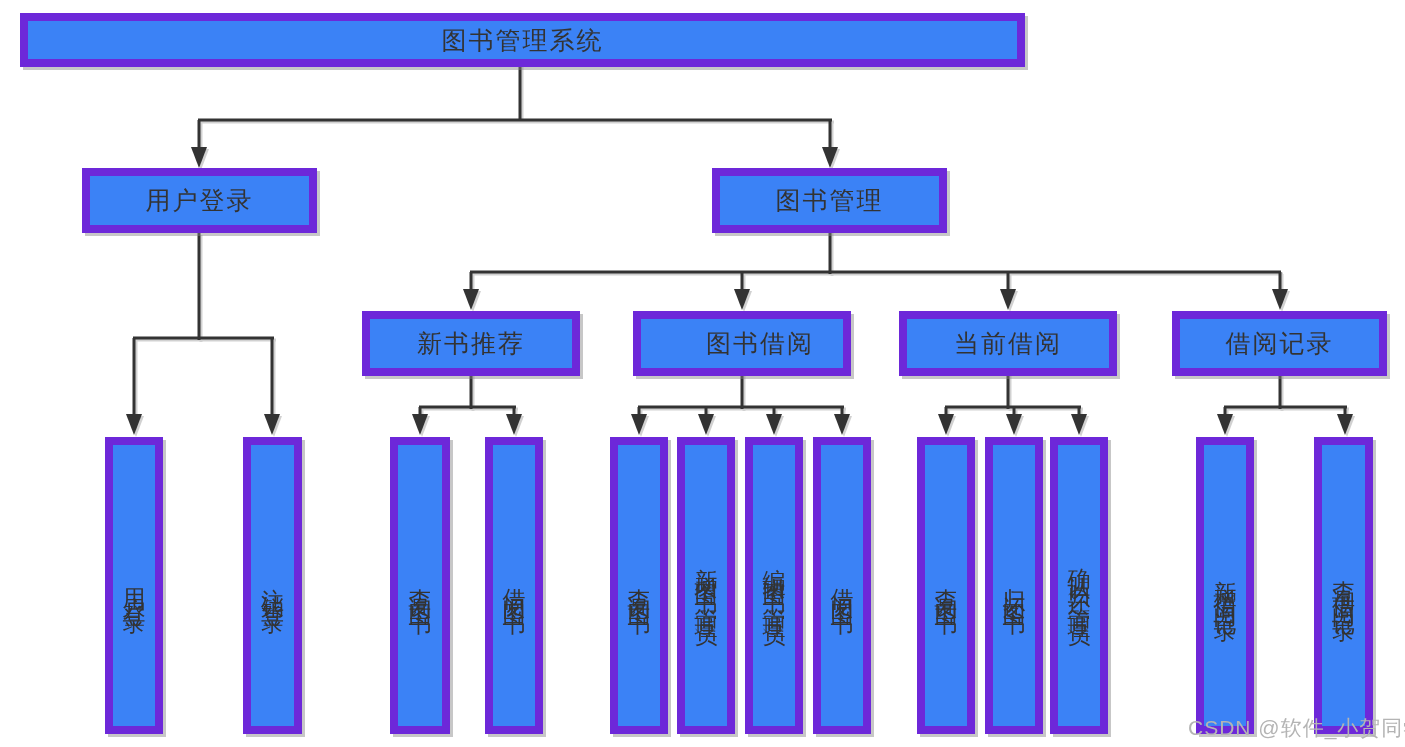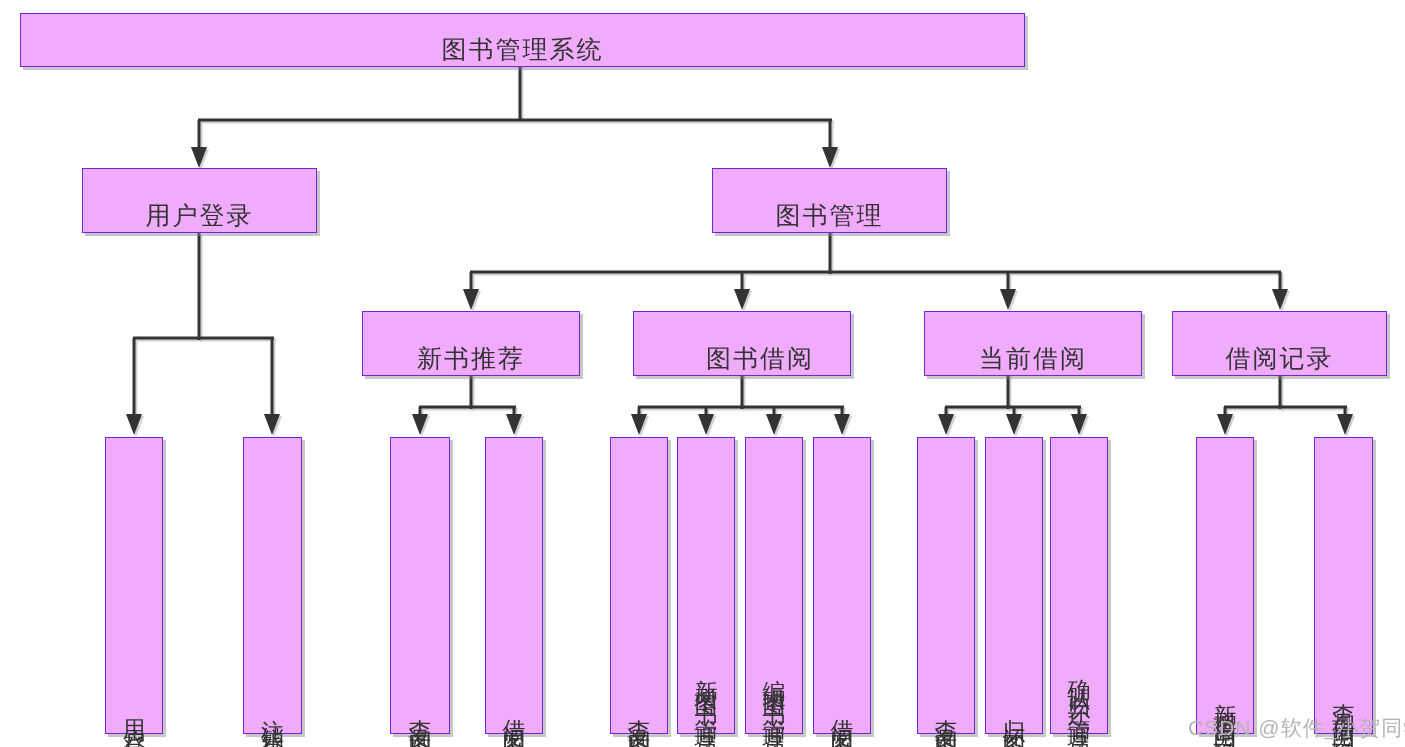--- a/index.html
+++ b/index.html
@@ -18,25 +18,25 @@
   .connectors {
     position: absolute;
     left: 0; top: 0;
     width: 1405px;
     height: 747px;
     filter: drop-shadow(2px 2px 0 rgba(140,140,140,0.40));
   }
   .box {
     position: absolute;
     box-sizing: border-box;
-    border: 1px solid #6d28d9;
-    background: #f0abfc;
+    border: 8px solid #6d28d9;
+    background: #3b82f6;
     box-shadow: 3px 3px 0 rgba(130,130,130,0.45);
     display: flex;
-    align-items: flex-end;
+    align-items: center;
     justify-content: center;
     color: #333333;
   }
   .h-label {
     font-size: 25px;
     letter-spacing: 2px;
     white-space: nowrap;
   }
   .leaf {
     top: 437px;
@@ -142,21 +142,21 @@
   <div class="box" style="left:712px; top:168px; width:235px; height:65px;">
     <span class="h-label">图书管理</span>
   </div>
 
   <div class="box" style="left:362px; top:311px; width:218px; height:65px;">
     <span class="h-label">新书推荐</span>
   </div>
   <div class="box" style="left:633px; top:311px; width:218px; height:65px;padding-left:36px;">
     <span class="h-label">图书借阅</span>
   </div>
-  <div class="box" style="left:924px; top:311px; width:218px; height:65px;">
+  <div class="box" style="left:899px; top:311px; width:218px; height:65px;">
     <span class="h-label">当前借阅</span>
   </div>
   <div class="box" style="left:1172px; top:311px; width:215px; height:65px;">
     <span class="h-label">借阅记录</span>
   </div>
 
   <div class="box leaf" style="left:105px; width:58px;">
     <span class="v-label">用户登录</span>
   </div>
   <div class="box leaf" style="left:243px; width:59px;">

